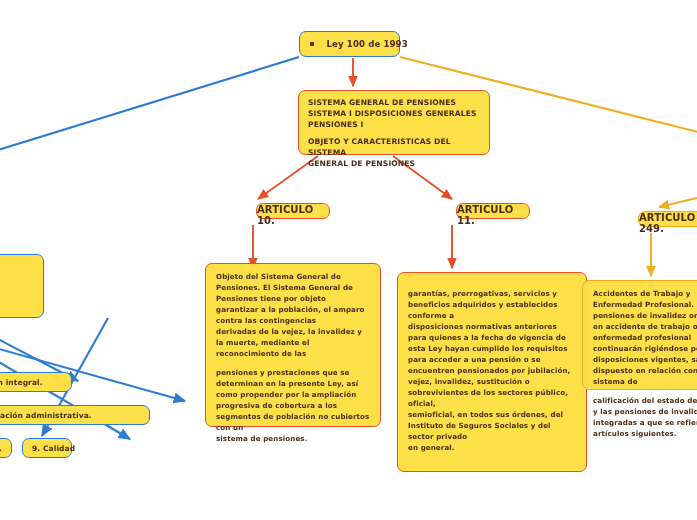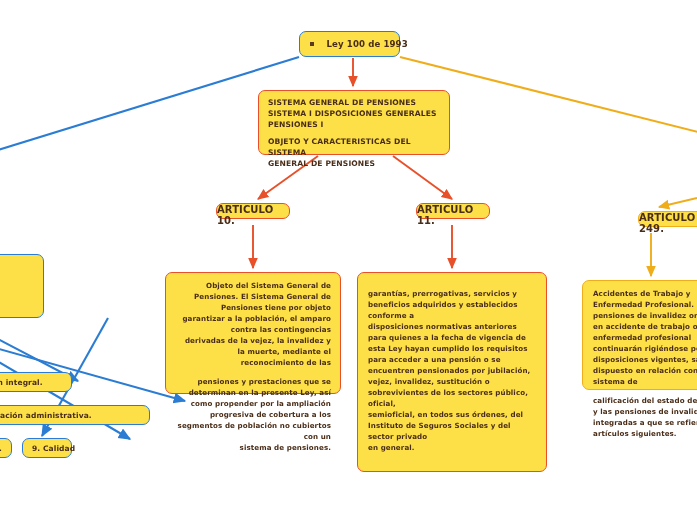--- a/index.html
+++ b/index.html
@@ -16,21 +16,21 @@
     position:absolute;
     box-sizing:border-box;
     background:#fde047;
     border-radius:7px;
     color:#4a2d18;
     font-weight:bold;
     letter-spacing:.1px;
     z-index:3;
   }
   .node.blue{border:1.6px solid #2b7cd3;}
-  .node.orange{border:1.6px solid #e8502a;}
+  .node.orange{border:1.6px solid #e8502a;margin-left:40px;}
   .node.gold{border:1.6px solid #f0ad1a;margin-left:26px;}
 
   
   #n-root{
     left:299px;top:31px;width:101px;height:26px;
     display:flex;align-items:center;
     font-size:8.6px;
   }
   #n-root .bullet{
     width:3.5px;height:3.5px;background:#5a3a20;
@@ -54,21 +54,21 @@
   #n-art10{left:216px;top:203px;width:74px;}
   #n-art11{left:416px;top:203px;width:74px;}
   #n-art249{left:612px;top:211px;width:78px;}
 
   
   .detail{
     padding:8px 9px 8px 10px;
     font-size:7.1px;line-height:1.55;
   }
   .detail .gap{height:8px;}
-  #n-d10{left:165px;top:272px;width:176px;height:122px;text-align:right;}
+  #n-d10{left:165px;top:263px;width:176px;height:164px;}
   #n-d11{left:357px;top:272px;width:190px;height:200px;}
   #n-d249{left:556px;top:280px;width:165px;height:110px;}
 
   
   #n-left1{
     left:-62px;top:254px;width:106px;height:64px;
     padding:6px 7px;font-size:7.1px;line-height:1.7;
   }
   .small-pill{
     display:flex;align-items:center;

